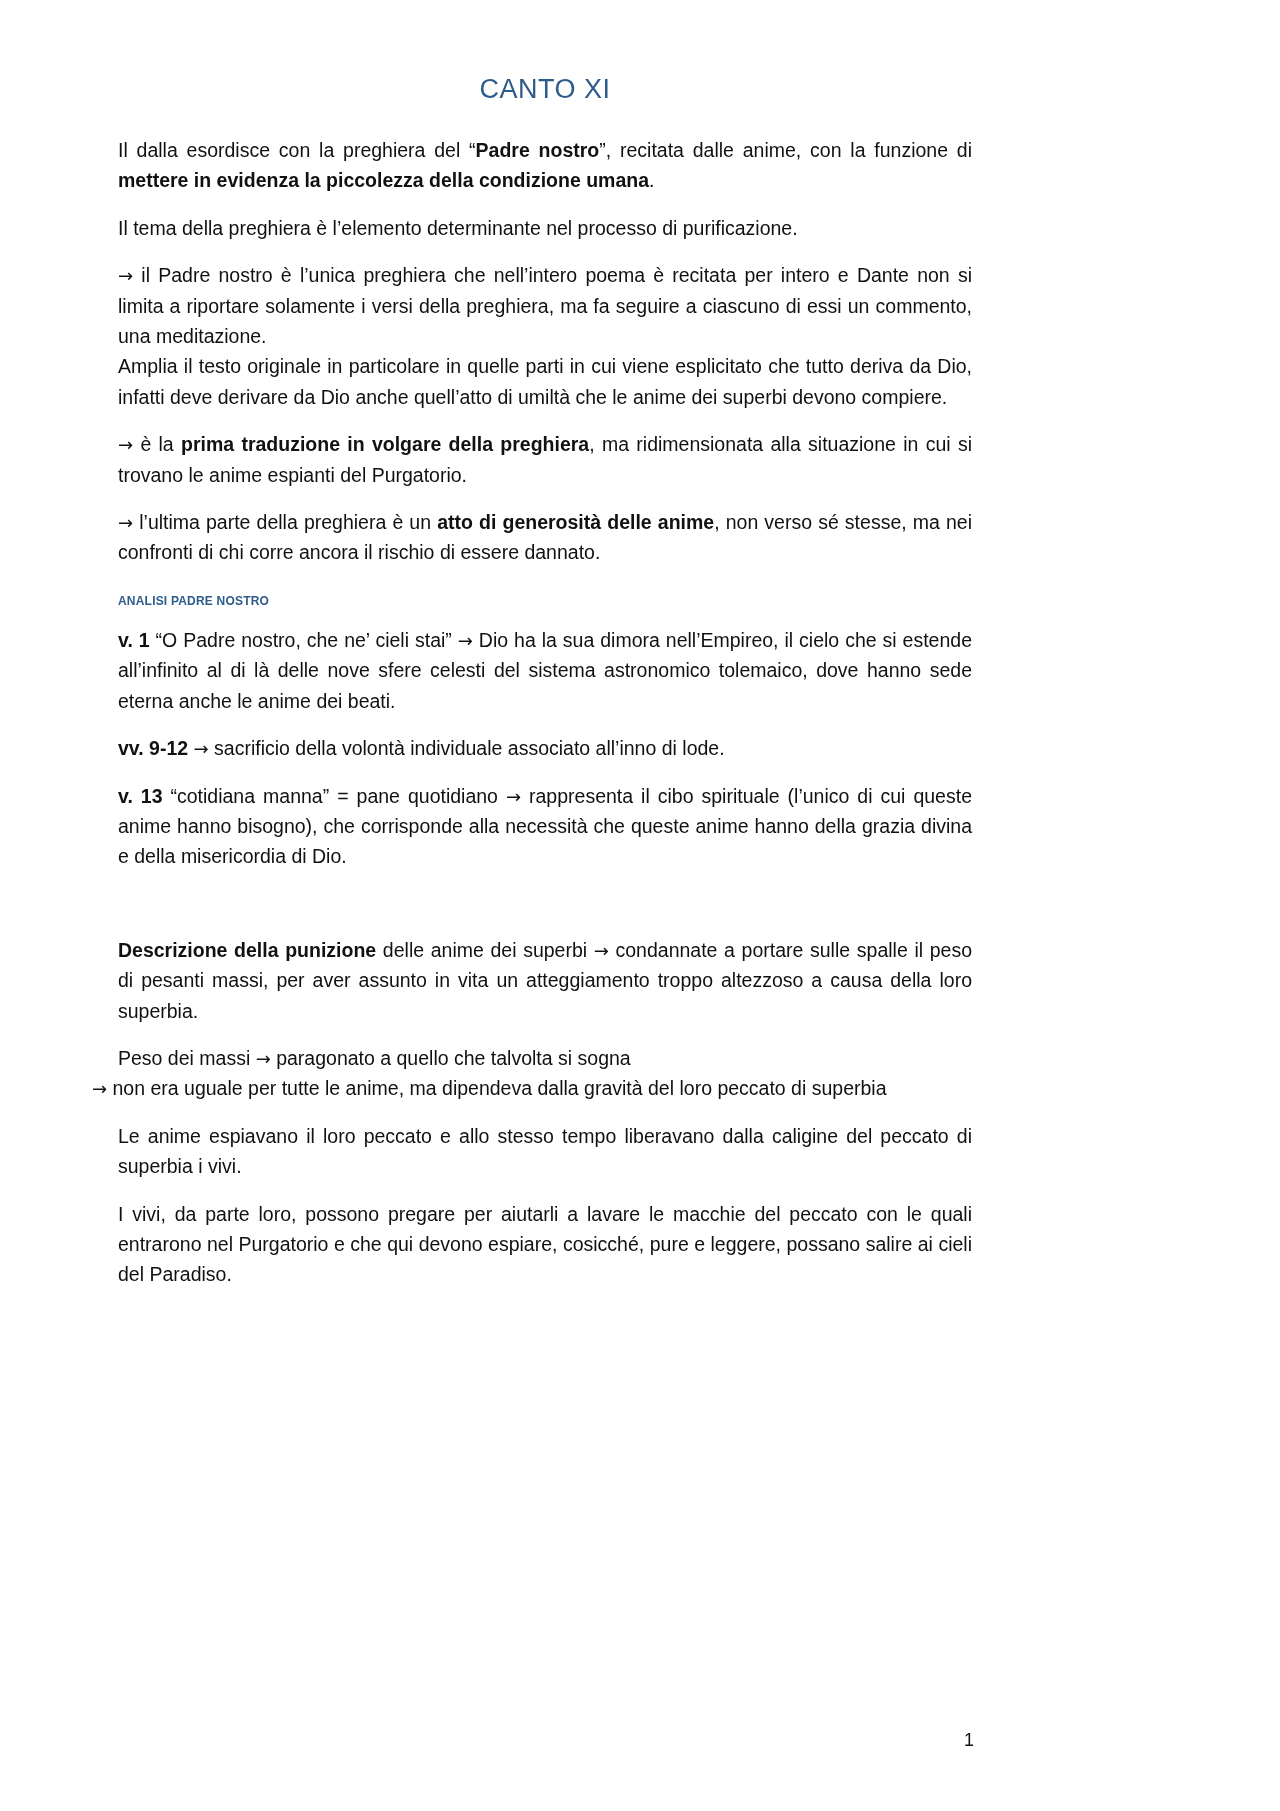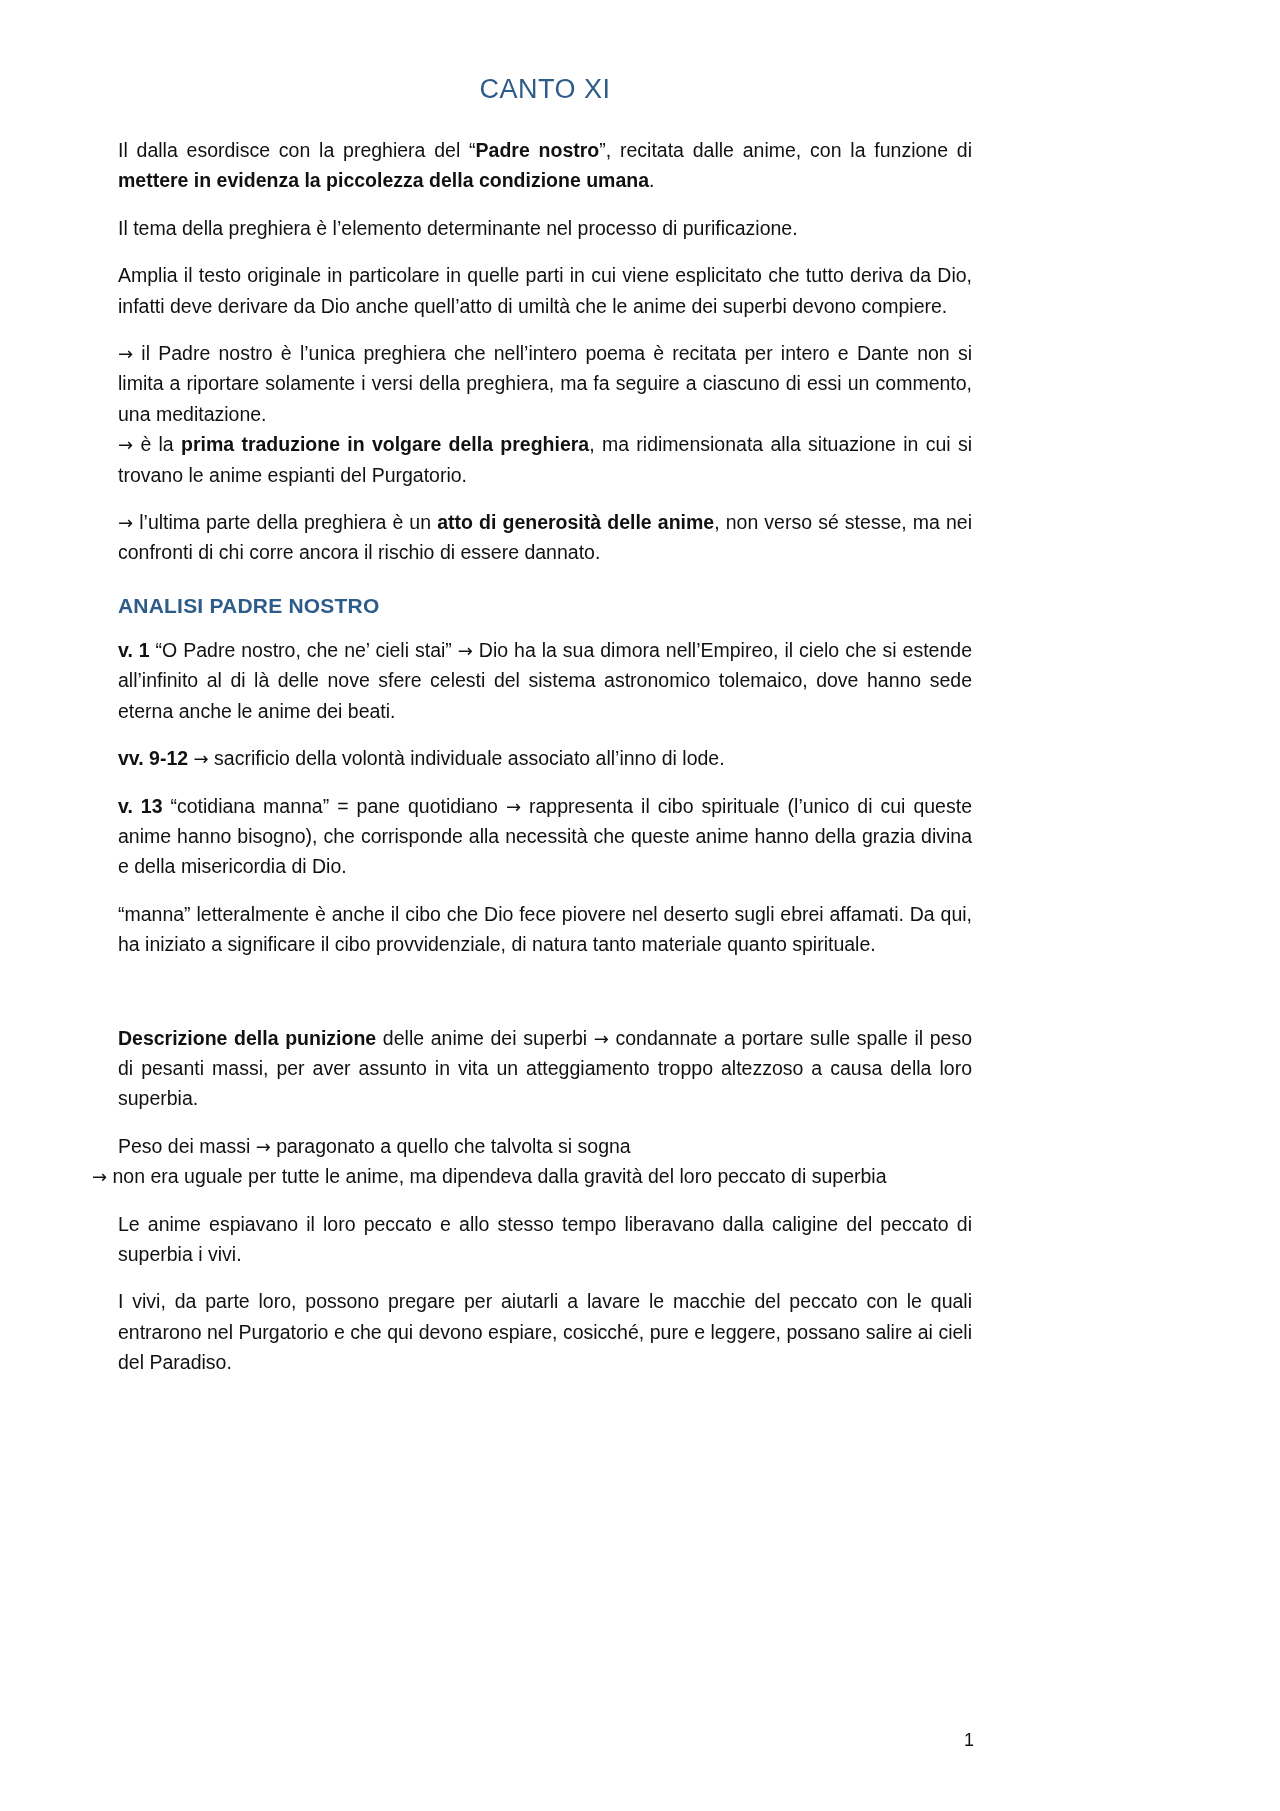--- a/index.html
+++ b/index.html
@@ -36,21 +36,21 @@
     line-height: 1.56;
     text-align: justify;
     margin: 0 0 17px 0;
     color: #111111;
   }
   p.tight {
     margin-bottom: 0;
   }
   .section-head {
     font-family: "Liberation Sans", sans-serif;
-    font-size: 21px;
+    font-size: 12px;
     font-weight: bold;
     color: #2E5C8A;
     margin: 26px 0 17px 0;
     letter-spacing: 0.2px;
   }
   b, strong { font-weight: bold; }
   .arrow {
     font-family: "DejaVu Sans", sans-serif;
     font-size: 18px;
   }
@@ -74,37 +74,36 @@
 <body>
 
 <div class="page">
 
   <h1 class="doc-title">CANTO XI</h1>
 
   <p class="body-par"><span>Il dalla esordisce con la preghiera del “</span><b>Padre nostro</b><span>”, recitata dalle anime, con la funzione di </span><b>mettere in evidenza la piccolezza della condizione umana</b><span>.</span></p>
 
   <p class="body-par">Il tema della preghiera è l’elemento determinante nel processo di purificazione.</p>
 
+  <p class="body-par tight"><span class="arrow">→</span><span> il Padre nostro è l’unica preghiera che nell’intero poema è recitata per intero e Dante non si limita a riportare solamente i versi della preghiera, ma fa seguire a ciascuno di essi un commento, una meditazione.</span></p>
+
   <p class="body-par">Amplia il testo originale in particolare in quelle parti in cui viene esplicitato che tutto deriva da Dio, infatti deve derivare da Dio anche quell’atto di umiltà che le anime dei superbi devono compiere.</p>
-
-  <p class="body-par tight"><span class="arrow">→</span><span> il Padre nostro è l’unica preghiera che nell’intero poema è recitata per intero e Dante non si limita a riportare solamente i versi della preghiera, ma fa seguire a ciascuno di essi un commento, una meditazione.</span></p>
 
   <p class="body-par"><span class="arrow">→</span><span> è la </span><b>prima traduzione in volgare della preghiera</b><span>, ma ridimensionata alla situazione in cui si trovano le anime espianti del Purgatorio.</span></p>
 
   <p class="body-par"><span class="arrow">→</span><span> l’ultima parte della preghiera è un </span><b>atto di generosità delle anime</b><span>, non verso sé stesse, ma nei confronti di chi corre ancora il rischio di essere dannato.</span></p>
 
   <h2 class="section-head">ANALISI PADRE NOSTRO</h2>
 
   <p class="body-par"><b>v. 1</b><span> “O Padre nostro, che ne’ cieli stai” </span><span class="arrow">→</span><span> Dio ha la sua dimora nell’Empireo, il cielo che si estende all’infinito al di là delle nove sfere celesti del sistema astronomico tolemaico, dove hanno sede eterna anche le anime dei beati.</span></p>
 
   <p class="body-par"><b>vv. 9-12</b><span>&nbsp;</span><span class="arrow">→</span><span> sacrificio della volontà individuale associato all’inno di lode.</span></p>
 
   <p class="body-par"><b>v. 13</b><span> “cotidiana manna” = pane quotidiano </span><span class="arrow">→</span><span> rappresenta il cibo spirituale (l’unico di cui queste anime hanno bisogno), che corrisponde alla necessità che queste anime hanno della grazia divina e della misericordia di Dio.</span></p>
 
-  <p class="body-par">“manna” letteralmente è anche il cibo che Dio fece piovere nel deserto sugli ebrei affamati. Da qui, ha iniziato a significare il cibo provvidenziale, di natura tanto materiale quanto spirituale.</p>
 
 
   <div class="gap-block"></div>
 
   <p class="body-par"><b>Descrizione della punizione</b><span> delle anime dei superbi </span><span class="arrow">→</span><span> condannate a portare sulle spalle il peso di pesanti massi, per aver assunto in vita un atteggiamento troppo altezzoso a causa della loro superbia.</span></p>
 
   <p class="body-par tight"><span>Peso dei massi </span><span class="arrow">→</span><span> paragonato a quello che talvolta si sogna</span></p>
 
   <p class="body-par indent-par"><span class="arrow">→</span><span> non era uguale per tutte le anime, ma dipendeva dalla gravità del loro peccato di superbia</span></p>
 

